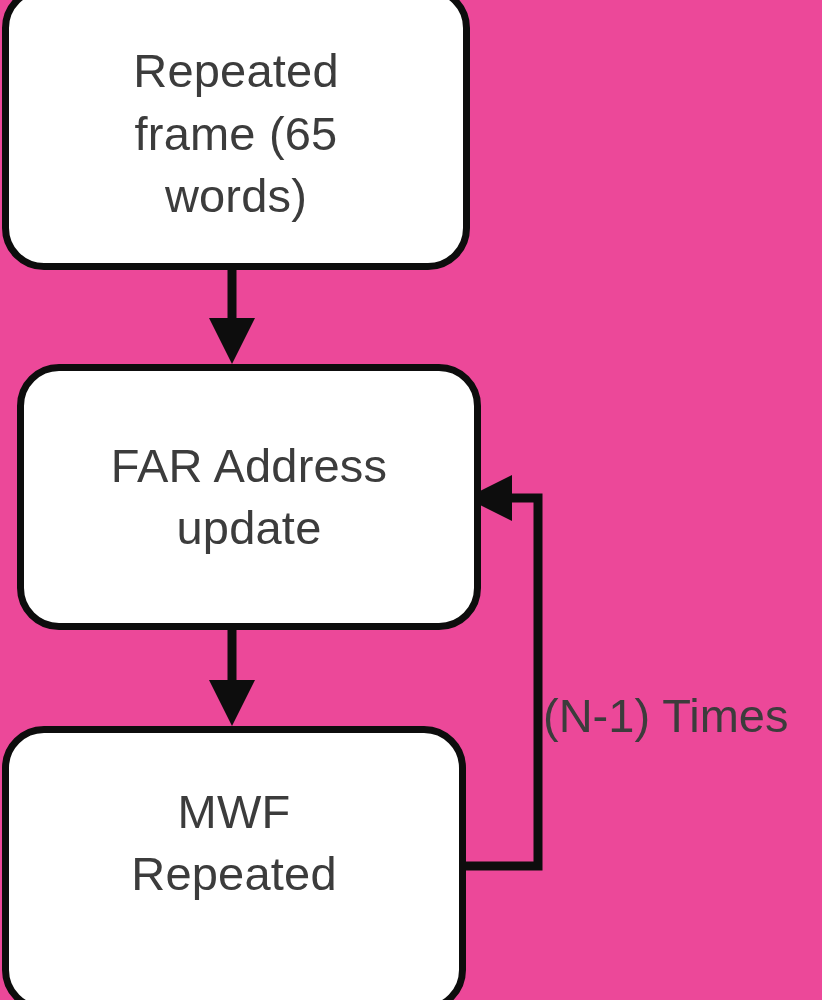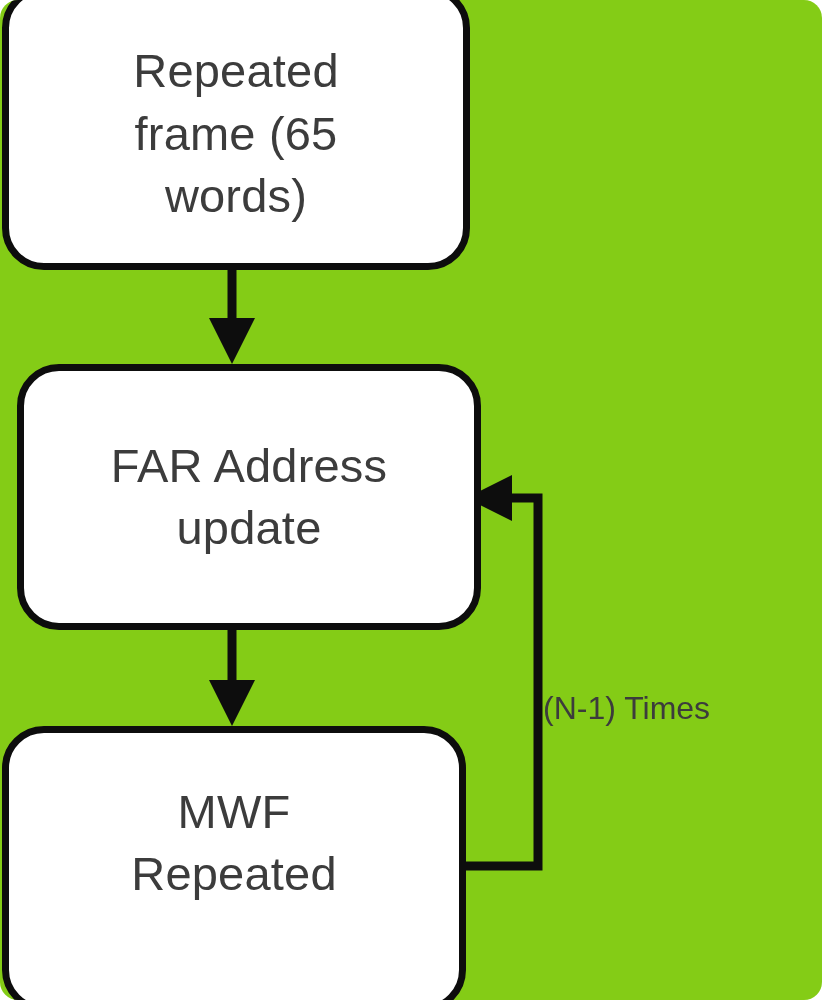--- a/index.html
+++ b/index.html
@@ -8,23 +8,22 @@
     padding: 0;
     background: #ffffff;
   }
   body {
     font-family: "Liberation Sans", "DejaVu Sans", sans-serif;
   }
   #diagram-root {
     position: relative;
     width: 822px;
     height: 1000px;
-    background: #84cc16;
+    background: #ec4899;
     overflow: hidden;
-    border-radius: 18px;
   }
   #diagram-svg {
     position: absolute;
     left: 0;
     top: 0;
     width: 822px;
     height: 1000px;
   }
   .node-box {
     position: absolute;
@@ -65,21 +64,21 @@
     top: 726px;
     width: 464px;
     height: 286px;
   }
   #node-mwf-command .node-label {
     margin-top: -52px;
   }
   .edge-label {
     position: absolute;
     color: #3c3c3c;
-    font-size: 32px;
+    font-size: 47px;
     line-height: 1;
     white-space: nowrap;
   }
   #loop-count-label {
     left: 543px;
     top: 692px;
   }
 </style>
 </head>
 <body>

